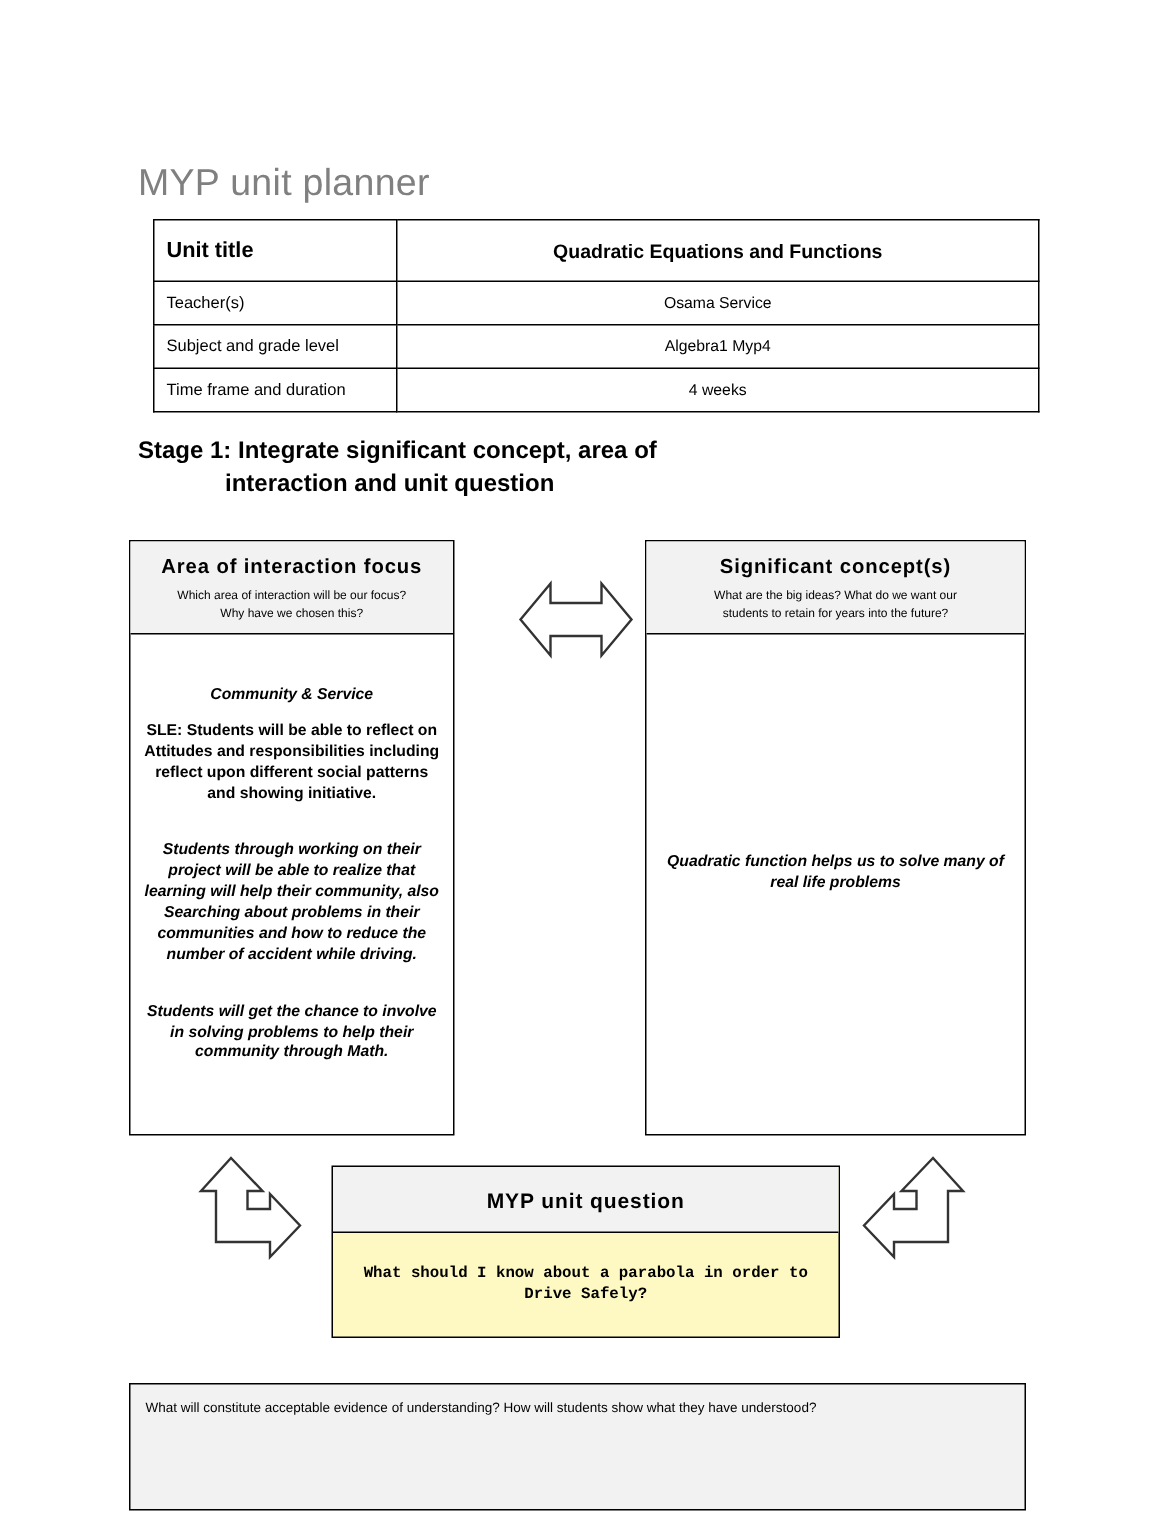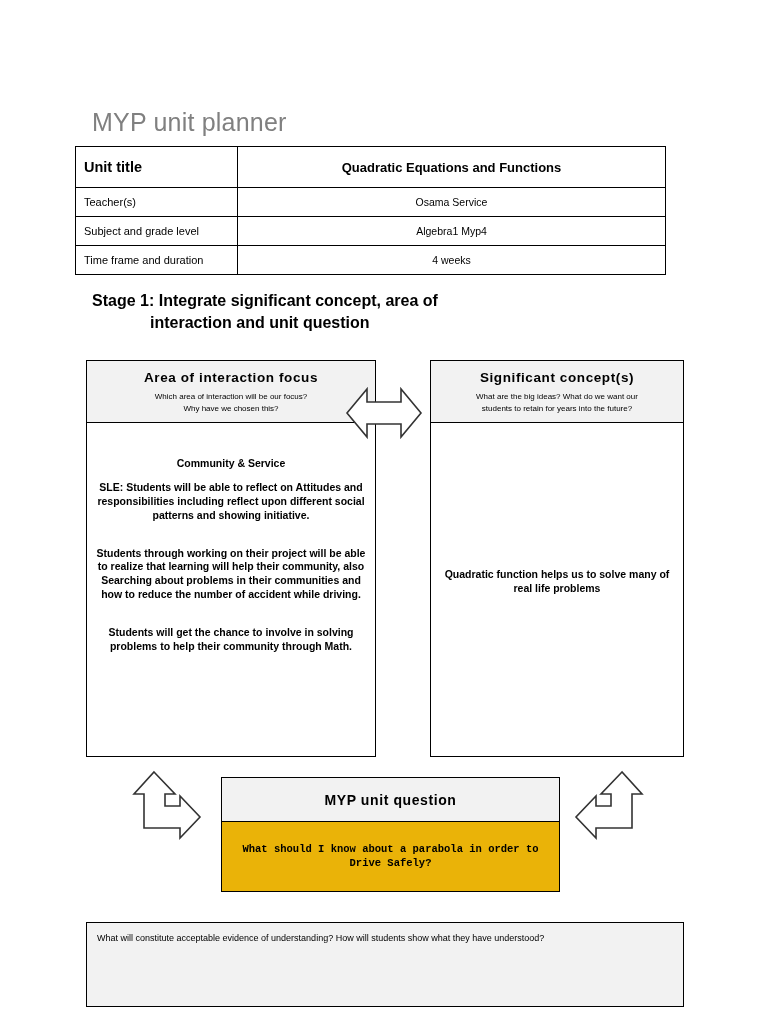--- a/index.html
+++ b/index.html
@@ -21,21 +21,21 @@
     left: 92px; top: 108px;
     font-size: 25px;
     font-weight: 400;
     color: #808080;
     letter-spacing: 0.2px;
   }
 
   
   .info-table {
     position: absolute;
-    left: 75px; top: 146px;
+    left: 102px; top: 146px;
     width: 591px;
     border-collapse: collapse;
     table-layout: fixed;
   }
   .info-table td {
     border: 1px solid #000000;
     padding: 0 8px;
     vertical-align: middle;
   }
   .info-table .col-label { width: 162px; }
@@ -94,41 +94,42 @@
   }
   .concept-box .cb-body {
     padding: 10px 8px;
     text-align: center;
     font-size: 10.5px;
     font-weight: bold;
     line-height: 1.32;
   }
   .cb-body p { margin: 0 0 10px 0; }
   .cb-body p:last-child { margin-bottom: 0; }
-  .cb-body .gap-top { margin-top: 24px; }
-
-  #box-aoi { left: 86px; top: 360px; width: 290px; height: 397px; }
+  .cb-body .gap-top { margin-top: 24px; font-style: italic; }
+
+  #box-aoi { left: 86px; top: 360px; width: 217px; height: 397px; }
   #box-sig { left: 430px; top: 360px; width: 254px; height: 397px; }
   #box-sig .cb-body {
     height: 318px;
     display: flex;
     align-items: center;
     justify-content: flex-end;
+    font-style: italic;
   }
 
   
   .arrow { position: absolute; }
 
   
   #box-question {
     position: absolute;
     left: 221px; top: 777px;
     width: 339px; height: 115px;
     border: 1.5px solid #000000;
-    background: #eab308;
+    background: #fef9c3;
   }
   #box-question .q-head {
     background: #f2f2f2;
     border-bottom: 1.5px solid #000000;
     height: 44px;
     display: flex; align-items: center; justify-content: center;
     font-size: 14px;
     font-weight: bold;
     letter-spacing: 0.6px;
   }

